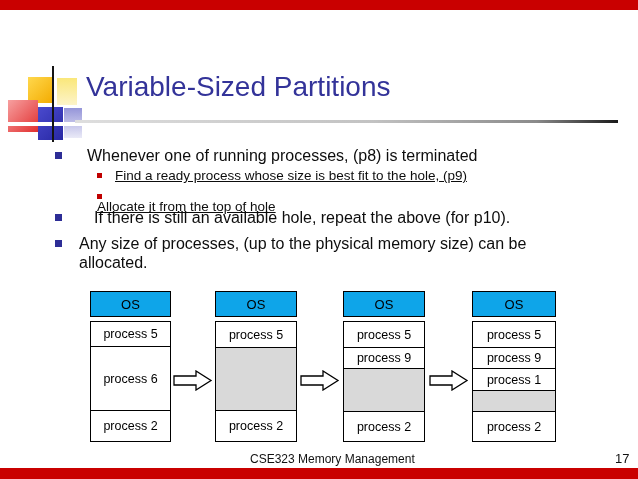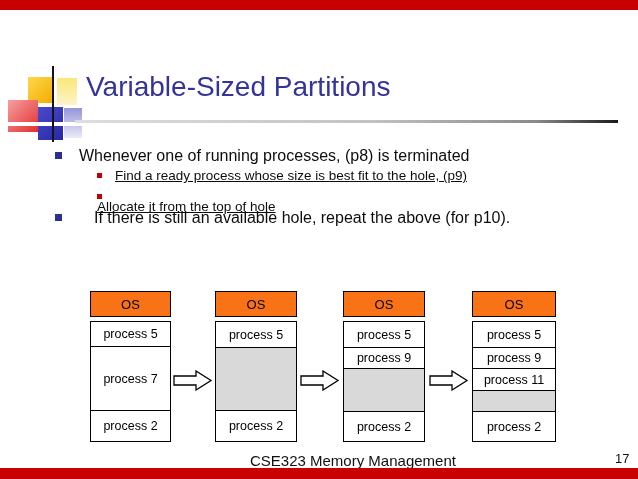--- a/index.html
+++ b/index.html
@@ -40,47 +40,47 @@
     letter-spacing: 0px; white-space: nowrap; margin: 0;
   }
 
   
   .bullet-row { position: absolute; display: flex; align-items: flex-start; }
   .bullet-row .sq-bullet { flex: 0 0 auto; }
   .sq-l1 { width: 7px; height: 7px; background: #2d2d96; margin-top: 6px; margin-right: 17px; }
   .sq-l2 { width: 5px; height: 5px; background: #c00000; margin-top: 5px; margin-right: 13px; }
   .bt-l1 { font-size: 16px; line-height: 19px; color: #0d0d0d; }
   .bt-l2 { font-size: 13.5px; line-height: 16px; color: #0d0d0d; text-decoration: underline; }
-  .row-b1 { left: 55px; top: 146px; width: 560px; }
+  .row-b1 { left: 55px; top: 146px; width: 560px; gap: 8px; }
   .row-sb1 { left: 97px; top: 168px; width: 520px; }
   .row-sb2 { left: 97px; top: 189px; width: 520px; flex-direction: column; }
   .row-b2 { left: 55px; top: 208px; width: 560px; gap: 15px; }
   .row-b3 { left: 55px; top: 234px; width: 545px; }
   .row-b3 .bt-l1 { width: 495px; }
   .os-box {
     position: absolute; top: 291px; height: 26px;
     border: 1px solid #000; box-sizing: border-box;
     display: flex; align-items: center; justify-content: center;
-    font-size: 13px; color: #000; background: #f97316;
+    font-size: 13px; color: #000; background: #0ea5e9;
   }
   .part-box {
     position: absolute; top: 321px; height: 121px;
     border: 1px solid #000; box-sizing: border-box; background: #fff;
   }
   .mem-sec {
     box-sizing: border-box; border-bottom: 1px solid #000;
     display: flex; align-items: center; justify-content: center;
     font-size: 12.5px; color: #000; background: #fff;
   }
   .mem-sec:last-child { border-bottom: none; }
   .mem-sec.hole { background: #d9d9d9; }
 
   .flow-arrow { position: absolute; width: 40px; height: 21px; }
 
-  .footer-text { position: absolute; left: 250px; top: 452px; font-size: 15px; color: #111; }
+  .footer-text { position: absolute; left: 250px; top: 452px; font-size: 12px; color: #111; }
   .page-num { position: absolute; left: 615px; top: 451px; font-size: 13px; color: #111; }
 </style>
 </head>
 <body>
 
 <div class="slide">
 
   <div class="bar top"></div>
 
   <div class="sq pale-yellow"></div>
@@ -103,25 +103,29 @@
     <span class="bt-l2">Find a ready process whose size is best fit to the hole, (p9)</span>
   </div>
   <div class="bullet-row row-sb2">
     <span class="sq-bullet sq-l2"></span>
     <span class="bt-l2">Allocate it from the top of hole</span>
   </div>
   <div class="bullet-row row-b2">
     <span class="sq-bullet sq-l1"></span>
     <span class="bt-l1">If there is still an available hole, repeat the above (for p10).</span>
   </div>
+  <div class="bullet-row row-b3">
+    <span class="sq-bullet sq-l1"></span>
+    <span class="bt-l1">Any size of processes, (up to the physical memory size) can be allocated.</span>
+  </div>
 
   <div class="os-box" style="left:90px; width:81px;">OS</div>
   <div class="part-box" style="left:90px; width:81px;">
     <div class="mem-sec" style="height:25px;">process 5</div>
-    <div class="mem-sec" style="height:64px;">process 7</div>
+    <div class="mem-sec" style="height:64px;">process 6</div>
     <div class="mem-sec" style="height:30px;">process 2</div>
   </div>
 
   <svg class="flow-arrow" style="left:173px; top:370px;" viewBox="0 0 40 21">
     <polygon points="1,6 23,6 23,1 38,10.5 23,20 23,15 1,15" fill="#ffffff" stroke="#000000" stroke-width="1.3"></polygon>
   </svg>
 
   <div class="os-box" style="left:215px; width:82px;">OS</div>
   <div class="part-box" style="left:215px; width:82px;">
     <div class="mem-sec" style="height:26px;">process 5</div>
@@ -142,21 +146,21 @@
   </div>
 
   <svg class="flow-arrow" style="left:429px; top:370px;" viewBox="0 0 40 21">
     <polygon points="1,6 23,6 23,1 38,10.5 23,20 23,15 1,15" fill="#ffffff" stroke="#000000" stroke-width="1.3"></polygon>
   </svg>
 
   <div class="os-box" style="left:472px; width:84px;">OS</div>
   <div class="part-box" style="left:472px; width:84px;">
     <div class="mem-sec" style="height:26px;">process 5</div>
     <div class="mem-sec" style="height:21px;">process 9</div>
-    <div class="mem-sec" style="height:22px;">process 11</div>
+    <div class="mem-sec" style="height:22px;">process 1</div>
     <div class="mem-sec hole" style="height:21px;"></div>
     <div class="mem-sec" style="height:29px;">process 2</div>
   </div>
 
   <div class="footer-text">CSE323 Memory Management</div>
   <div class="page-num">17</div>
 
   <div class="bar bottom"></div>
 </div>
 

